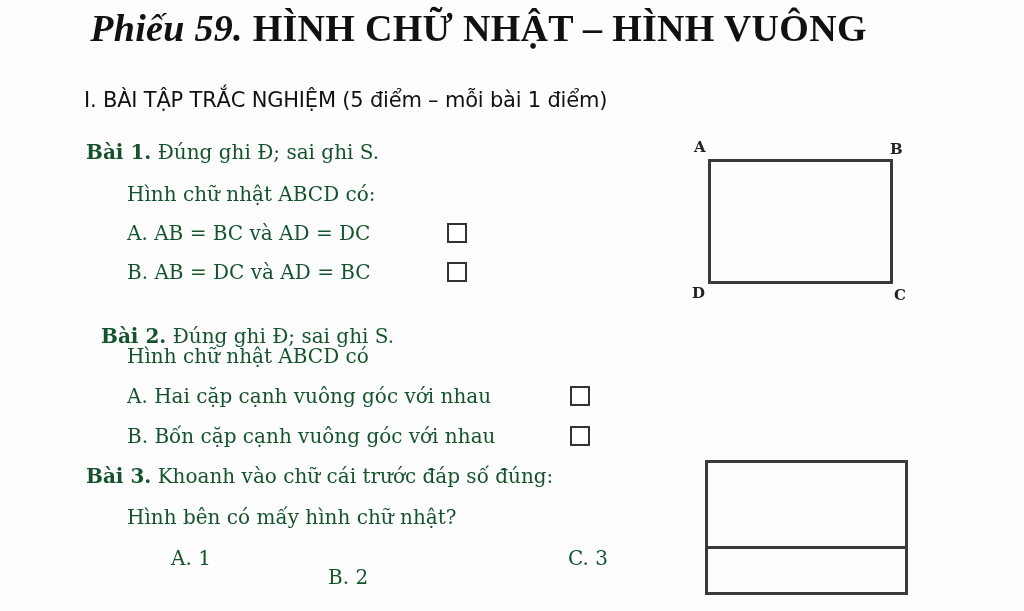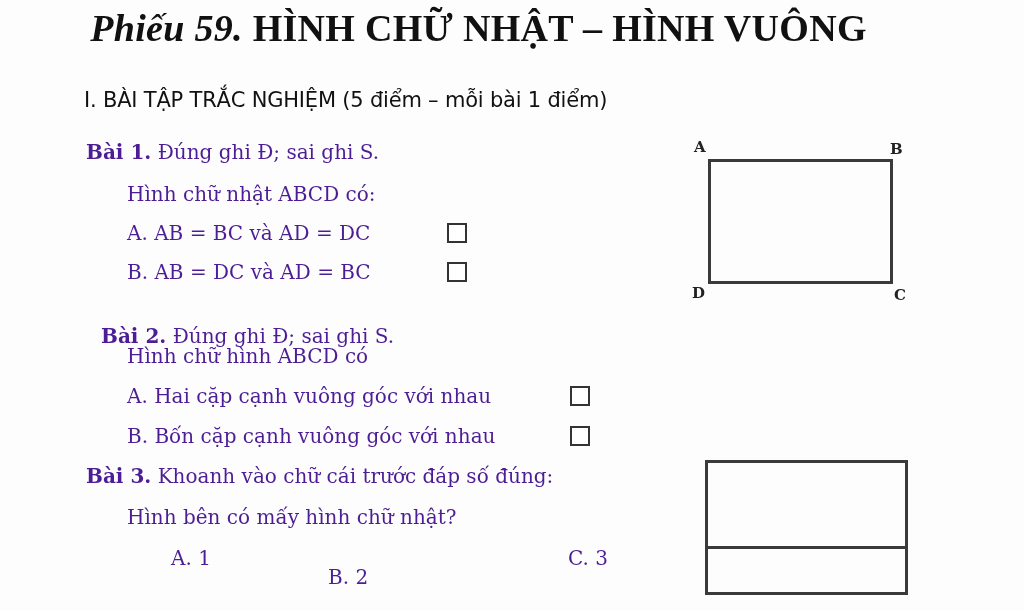--- a/index.html
+++ b/index.html
@@ -18,21 +18,21 @@
     }
     .title .it { font-style: italic; }
     .section {
       left: 84px; top: 88px;
       font-family: "DejaVu Sans", "Liberation Sans", sans-serif;
       font-weight: normal; font-size: 21px; color: #111;
       letter-spacing: -0.2px;
     }
     .line {
       font-family: "DejaVu Serif", "Liberation Serif", serif;
-      font-size: 20px; color: #4c1d95; white-space: nowrap;
+      font-size: 20px; color: #14532d; white-space: nowrap;
     }
     .line b { font-weight: bold; }
     .box {
       width: 20px; height: 20px; border: 2px solid #333;
       box-sizing: border-box; background: #fff;
     }
     .fig-label {
       font-family: "DejaVu Serif", "Liberation Serif", serif;
       font-weight: bold; font-size: 15px; color: #222;
     }
@@ -62,21 +62,21 @@
   <span class="abs fig-label" style="left:12px; top:8px;">A</span>
   <span class="abs fig-label" style="left:208px; top:10px;">B</span>
   <span class="abs fig-label" style="left:10px; top:154px;">D</span>
   <span class="abs fig-label" style="left:212px; top:156px;">C</span>
   <div class="abs rect" style="left:26px; top:29px; width:185px; height:125px;"></div>
 </div>
 
 <div class="abs line" style="left:101px; top:304px;margin-top:20px;">
   <b>Bài 2.</b><span> Đúng ghi Đ; sai ghi S.</span>
 </div>
-<div class="abs line" style="left:127px; top:344px;">Hình chữ hình ABCD có</div>
+<div class="abs line" style="left:127px; top:344px;">Hình chữ nhật ABCD có</div>
 <div class="abs line" style="left:127px; top:384px;">A. Hai cặp cạnh vuông góc với nhau</div>
 <div class="abs box" style="left:570px; top:386px;"></div>
 <div class="abs line" style="left:127px; top:424px;">B. Bốn cặp cạnh vuông góc với nhau</div>
 <div class="abs box" style="left:570px; top:426px;"></div>
 
 <div class="abs line" style="left:86px; top:464px;">
   <b>Bài 3.</b><span> Khoanh vào chữ cái trước đáp số đúng:</span>
 </div>
 <div class="abs line" style="left:127px; top:505px;">Hình bên có mấy hình chữ nhật?</div>
 <div class="abs line" style="left:127px; top:546px;margin-left:44px;">A. 1</div>

